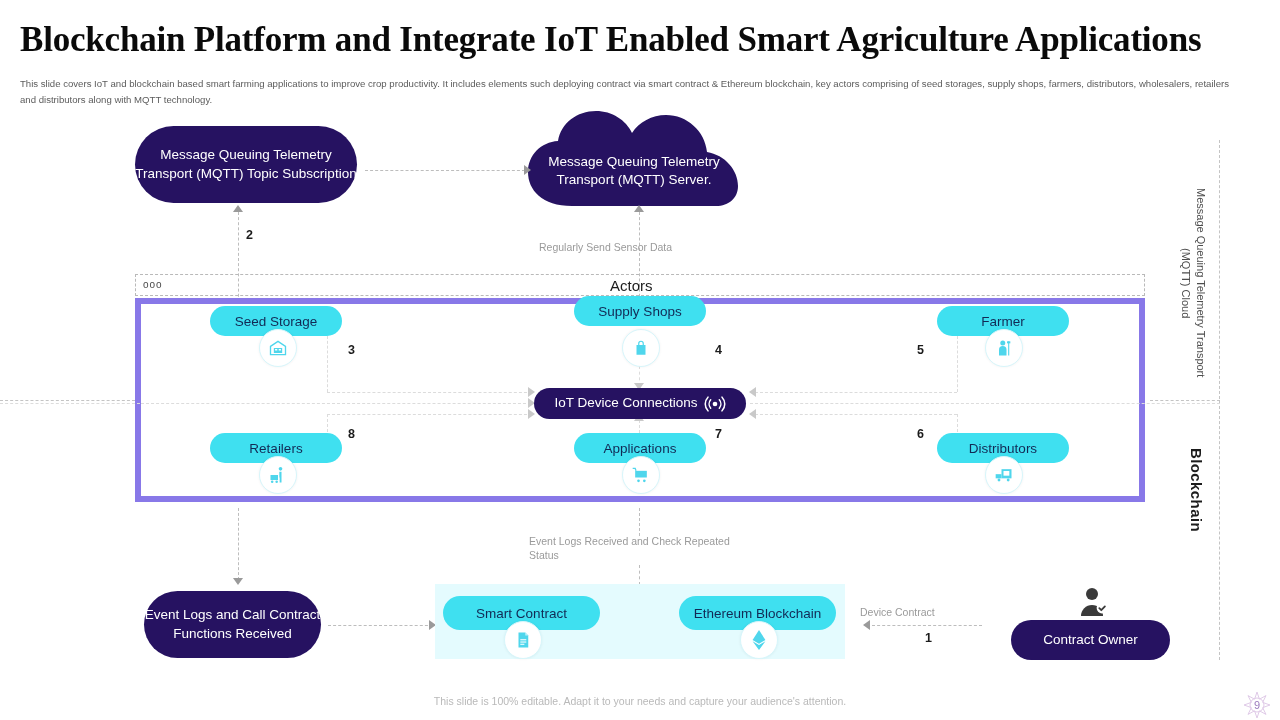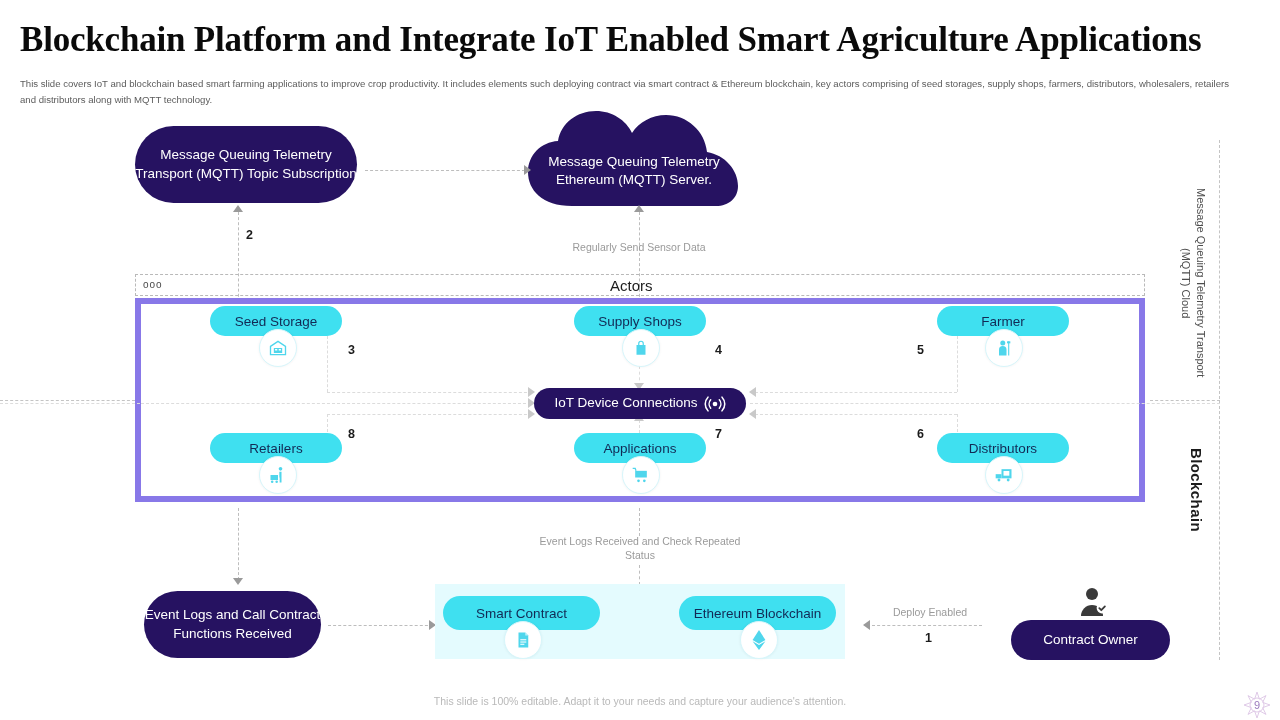--- a/index.html
+++ b/index.html
@@ -75,21 +75,21 @@
   .arrow.left{border-right:7px solid #9a9a9a;border-top:5px solid transparent;border-bottom:5px solid transparent;}
   .arrow.up{border-bottom:7px solid #9a9a9a;border-left:5px solid transparent;border-right:5px solid transparent;}
   .arrow.down{border-top:7px solid #9a9a9a;border-left:5px solid transparent;border-right:5px solid transparent;}
   .arrow.pale.right{border-left-color:#c9c9c9;}
   .arrow.pale.left{border-right-color:#c9c9c9;}
   .arrow.pale.up{border-bottom-color:#c9c9c9;}
   .arrow.pale.down{border-top-color:#c9c9c9;}
 
   .step-num{position:absolute;font-size:12.5px;font-weight:700;color:#1c1c1c;}
   .edge-label{
-    position:absolute;font-size:10.5px;line-height:14px;color:#9a9a9a;text-align:center;
+    position:absolute;font-size:10.5px;line-height:14px;color:#9a9a9a;text-align:left;
   }
 
   
   .vlabel{
     position:absolute;writing-mode:vertical-rl;
     font-size:11px;line-height:15px;color:#4e4e4e;text-align:center;
   }
   .vlabel.big{font-size:15px;font-weight:700;color:#1c1c1c;letter-spacing:.4px;}
   .vdiv{position:absolute;border-left:1px dashed #c4c4c4;width:0;}
   .hdiv{position:absolute;border-top:1px dashed #c4c4c4;height:0;}
@@ -127,21 +127,21 @@
   <div class="navy-pill" style="left:135px;top:126px;width:222px;height:77px;">
     <span>Message Queuing Telemetry  Transport (MQTT)  Topic Subscription</span>
   </div>
 
   <div class="cloud" style="left:520px;top:110px;width:228px;height:100px;">
     <svg width="228" height="100" viewBox="0 0 228 100">
       <path d="M52 96 C22 96 8 80 8 62 C8 45 21 32 38 31 C41 13 57 1 76 1 C92 1 106 10 112 23
                C119 12 132 5 146 5 C167 5 185 21 187 42 C205 45 218 60 218 76 C218 88 209 96 196 96 Z" fill="#261261"></path>
     </svg>
     <div class="cloud-label" style="padding:22px 14px 0 14px;">
-      <span>Message Queuing Telemetry  Ethereum (MQTT)  Server.</span>
+      <span>Message Queuing Telemetry  Transport (MQTT)  Server.</span>
     </div>
   </div>
 
   <div class="dline h" style="left:365px;top:170px;width:160px;"></div>
   <div class="arrow right" style="left:524px;top:165px;"></div>
 
   <div class="dline v" style="left:238px;top:212px;height:95px;"></div>
   <div class="arrow up" style="left:233px;top:205px;"></div>
   <div class="step-num" style="left:246px;top:228px;">2</div>
 
@@ -188,21 +188,21 @@
   <div class="icon-badge" style="left:259px;top:329px;">
     <svg width="20" height="20" viewBox="0 0 24 24" fill="#4FD6EC">
       <path d="M3 10 L12 4 L21 10 V20 H3 Z" fill="none" stroke="#4FD6EC" stroke-width="1.6"></path>
       <rect x="7" y="12" width="10" height="6" fill="#4FD6EC"></rect>
       <rect x="8.5" y="13.2" width="2.6" height="1.8" fill="#fff"></rect>
       <rect x="12.9" y="13.2" width="2.6" height="1.8" fill="#fff"></rect>
     </svg>
   </div>
   <div class="step-num" style="left:348px;top:343px;">3</div>
 
-  <div class="cyan-pill" style="left:574px;top:306px;width:132px;height:30px;">
+  <div class="cyan-pill" style="left:574px;top:296px;width:132px;height:30px;">
     <span>Supply Shops</span>
   </div>
   <div class="icon-badge" style="left:622px;top:329px;">
     <svg width="18" height="20" viewBox="0 0 24 24" fill="#4FD6EC">
       <path d="M6 8 H18 V21 H6 Z"></path>
       <path d="M9 8 V6 a3 3 0 0 1 6 0 V8" fill="none" stroke="#4FD6EC" stroke-width="1.6"></path>
     </svg>
   </div>
   <div class="step-num" style="left:715px;top:343px;">4</div>
 
@@ -303,21 +303,21 @@
   <div class="cyan-pill" style="left:679px;top:596px;width:157px;height:34px;">
     <span>Ethereum Blockchain</span>
   </div>
   <div class="icon-badge" style="left:740px;top:621px;">
     <svg width="16" height="22" viewBox="0 0 16 24" fill="#4FD6EC">
       <path d="M8 1 L15 12 L8 16 L1 12 Z"></path>
       <path d="M8 17.4 L15 13.4 L8 23 L1 13.4 Z"></path>
     </svg>
   </div>
 
-  <div class="edge-label" style="left:860px;top:605px;width:140px;">Deploy Enabled</div>
+  <div class="edge-label" style="left:860px;top:605px;width:140px;">Device Contract</div>
   <div class="dline h" style="left:872px;top:625px;width:110px;"></div>
   <div class="arrow left" style="left:863px;top:620px;"></div>
   <div class="step-num" style="left:925px;top:631px;">1</div>
 
   <div class="owner-icon" style="left:1077px;top:586px;">
     <svg width="32" height="32" viewBox="0 0 32 32" fill="#3a3a3a">
       <circle cx="15" cy="8" r="6"></circle>
       <path d="M4 30 a11 11 0 0 1 22 0 Z"></path>
       <circle cx="25" cy="22" r="5.4" fill="#fff"></circle>
       <path d="M22.3 22.2 l2 2 l3.6 -3.8" fill="none" stroke="#3a3a3a" stroke-width="1.8" stroke-linecap="round" stroke-linejoin="round"></path>

